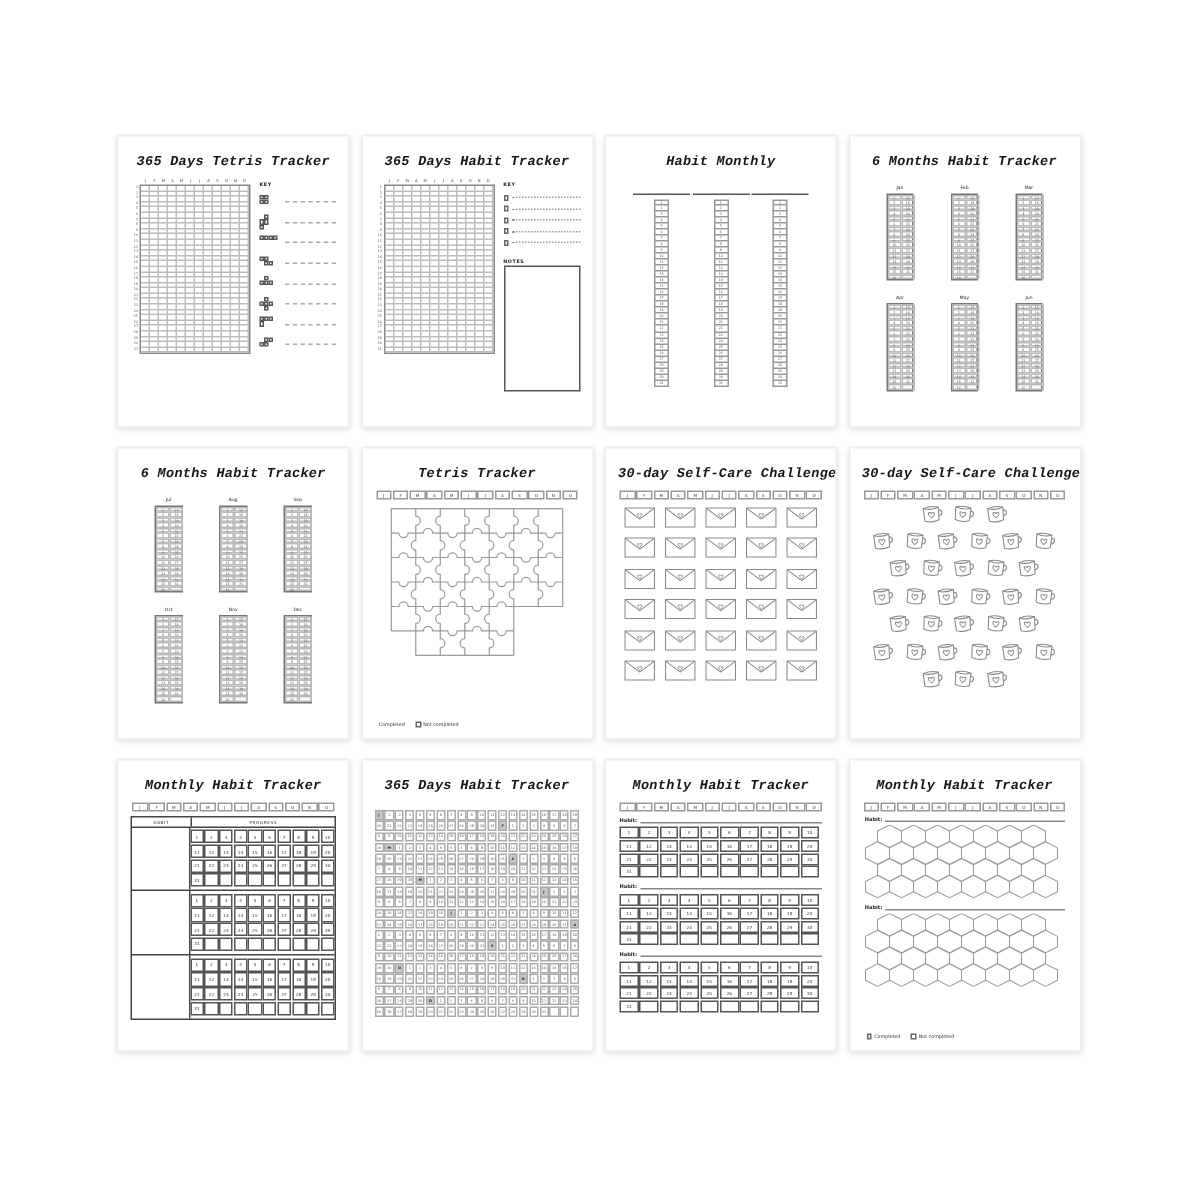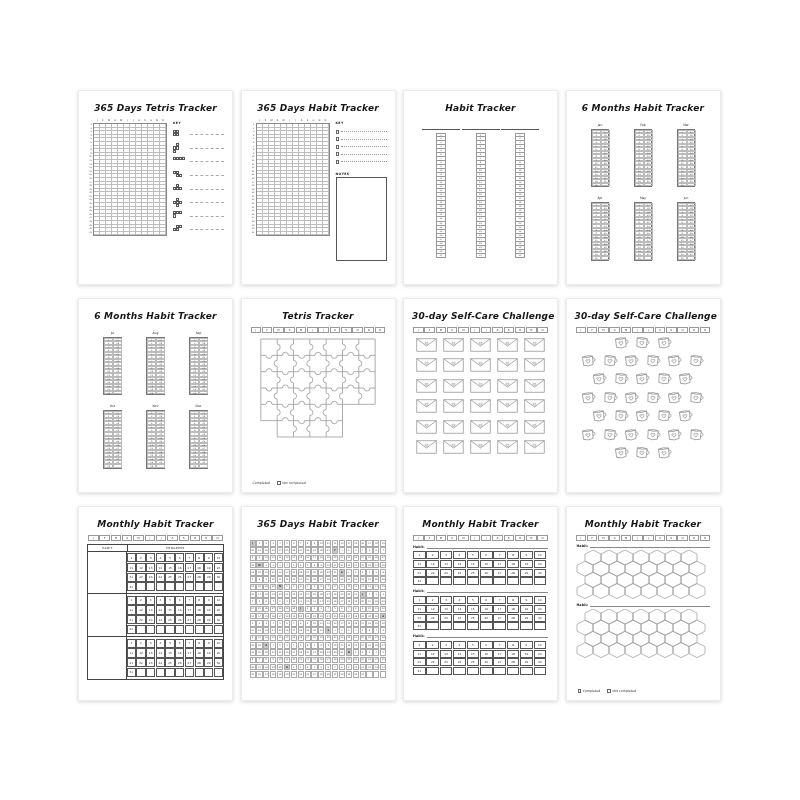--- a/index.html
+++ b/index.html
@@ -4,21 +4,21 @@
 <style>
   * { box-sizing: border-box; margin: 0; padding: 0; }
   html,body { width:800px; height:800px; background:#ffffff; }
   body { font-family:"DejaVu Sans", sans-serif; }
   .canvas { position:relative; width:800px; height:800px; background:#fff; overflow:hidden; }
   .cards-grid { position:absolute; left:78px; top:90px; display:grid;
     grid-template-columns:repeat(4,155px); grid-auto-rows:195px; gap:13px 7.5px; }
   .card { background:#fff; border:1px solid #ececec; box-shadow:0 1px 4px rgba(0,0,0,0.16);
     padding:9px 8px 6px; display:flex; flex-direction:column; overflow:hidden; }
   .card-title { font-weight:bold; font-style:italic; text-align:center; font-size:9px;
-    letter-spacing:0.2px; color:#161616; margin:3px 0 6px; white-space:nowrap; }
+    letter-spacing:0.2px; color:#161616; margin:3px 0 6px; white-space:nowrap;font-family:Liberation Mono, monospace; }
   .card-body { flex:1; position:relative; min-height:0; }
   .flexrow { display:flex; }
   .flexcol { display:flex; flex-direction:column; height:100%; }
 
   
   .strip { display:flex; gap:0.8px; margin:0 1px 0; }
   .strip-cell { flex:1; height:5.6px; border:0.5px solid #999; font-size:2.8px;
     display:flex; align-items:center; justify-content:center; color:#444; background:#fff; }
 
   
@@ -1075,21 +1075,21 @@
               <div class="kbox"></div>
               <div class="kline"></div>
             </div>
             <div class="notes-title">NOTES</div>
             <div class="notes-box"></div>
           </div>
         </div>
     </div>
 
     <div class="card">
-      <div class="card-title">Habit Tracker</div>
+      <div class="card-title">Habit Monthly</div>
       <div class="card-body">
           <div class="cols3">
             <div class="col31">
               <div class="col-line"></div>
               <div class="col-stack">
                 <div class="col-box">1</div>
                 <div class="col-box">2</div>
                 <div class="col-box">3</div>
                 <div class="col-box">4</div>
                 <div class="col-box">5</div>

